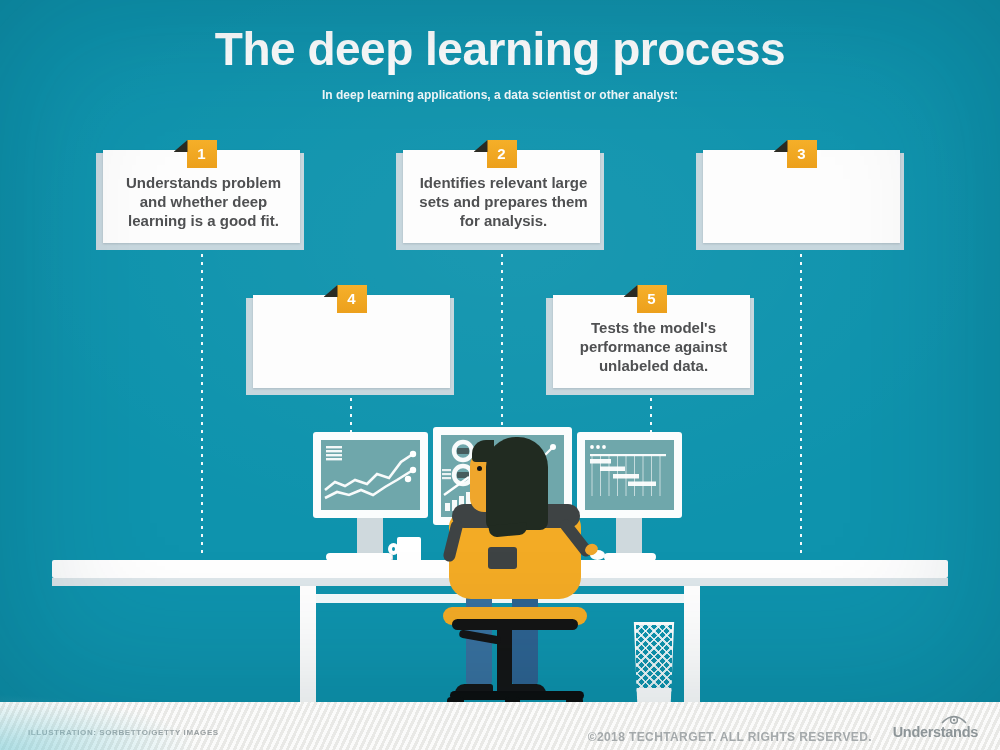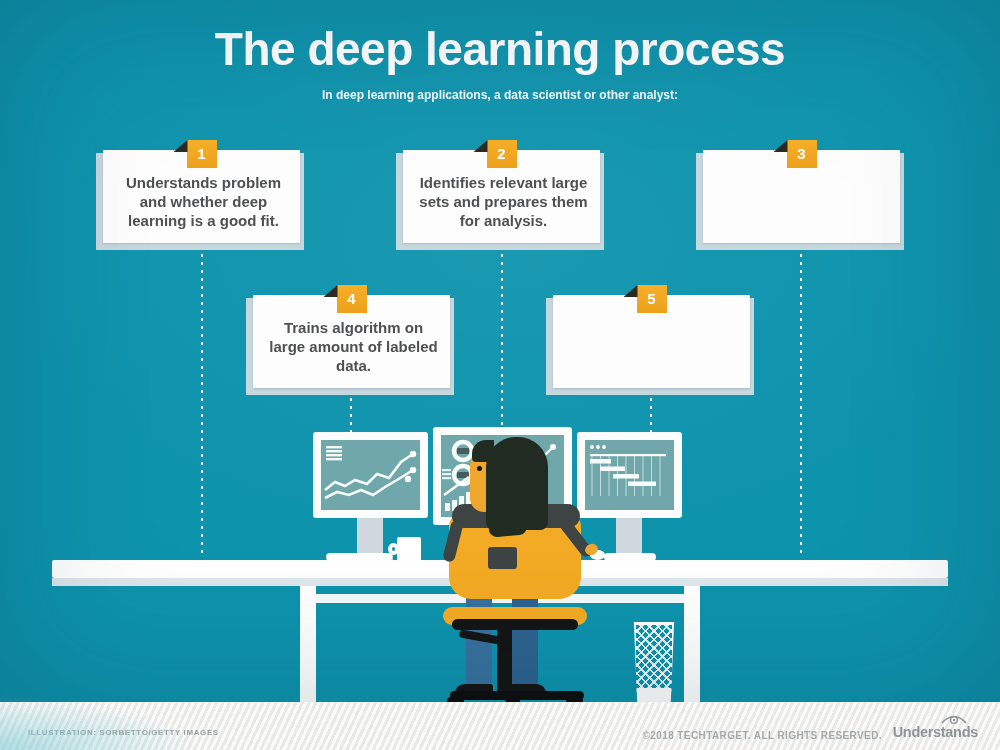--- a/index.html
+++ b/index.html
@@ -63,21 +63,21 @@
   .trash::after{content:"";position:absolute;left:0;right:0;bottom:0;height:11px;background:#fff;}
 
   
   .footer{left:0;top:702px;width:1000px;height:48px;
     background-image:repeating-linear-gradient(115deg, rgba(255,255,255,.7) 0 3px, rgba(190,190,185,.18) 3px 6px);
     background-color:#f2f2f0;}
   .footer-glow{left:-40px;top:694px;width:240px;height:70px;
     background:radial-gradient(ellipse at 10% 80%, rgba(125,204,214,.65), rgba(125,204,214,0) 70%);}
   .credit{position:absolute;left:28px;top:26px;font-size:8px;letter-spacing:.6px;
     color:#9aa0a2;font-weight:700;}
-  .copyright{position:absolute;right:118px;top:28px;font-size:10px;letter-spacing:.4px;
+  .copyright{position:absolute;right:128px;top:28px;font-size:12px;letter-spacing:.4px;
     color:#a4a9ab;font-weight:700;}
   .brand{position:absolute;right:22px;top:22px;font-size:14.5px;font-weight:700;
     color:#8d9598;letter-spacing:-.3px;}
   .brand svg{position:absolute;right:10px;top:-11px;}
 </style>
 </head>
 <body>
 
 <div class="stage">
 
@@ -107,27 +107,27 @@
   <div class="abs card" style="left:703px;top:150px;">
     <div class="backing"></div>
     <div class="face-panel"></div>
     <div class="badge"><span class="flap"></span><span>3</span></div>
   </div>
 
   <div class="abs card" style="left:253px;top:295px;">
     <div class="backing"></div>
     <div class="face-panel"></div>
     <div class="badge"><span class="flap"></span><span>4</span></div>
-    <div class="txt">Trains algorithm on large amount of labeled data.</div>
   </div>
 
   <div class="abs card" style="left:553px;top:295px;">
     <div class="backing"></div>
     <div class="face-panel"></div>
     <div class="badge"><span class="flap"></span><span>5</span></div>
+    <div class="txt">Tests the model's performance against unlabeled data.</div>
   </div>
 
   <div class="abs neck" style="left:357px;top:516px;width:26px;height:46px;"></div>
   <div class="abs neck" style="left:492px;top:523px;width:26px;height:39px;"></div>
   <div class="abs neck" style="left:616px;top:516px;width:26px;height:46px;"></div>
   <div class="abs mbase" style="left:347px;top:554px;width:46px;height:7px;"></div>
   <div class="abs mbase" style="left:482px;top:554px;width:46px;height:7px;"></div>
   <div class="abs mbase" style="left:606px;top:554px;width:46px;height:7px;"></div>
 
   <div class="abs monitor" style="left:313px;top:432px;width:115px;height:86px;">

